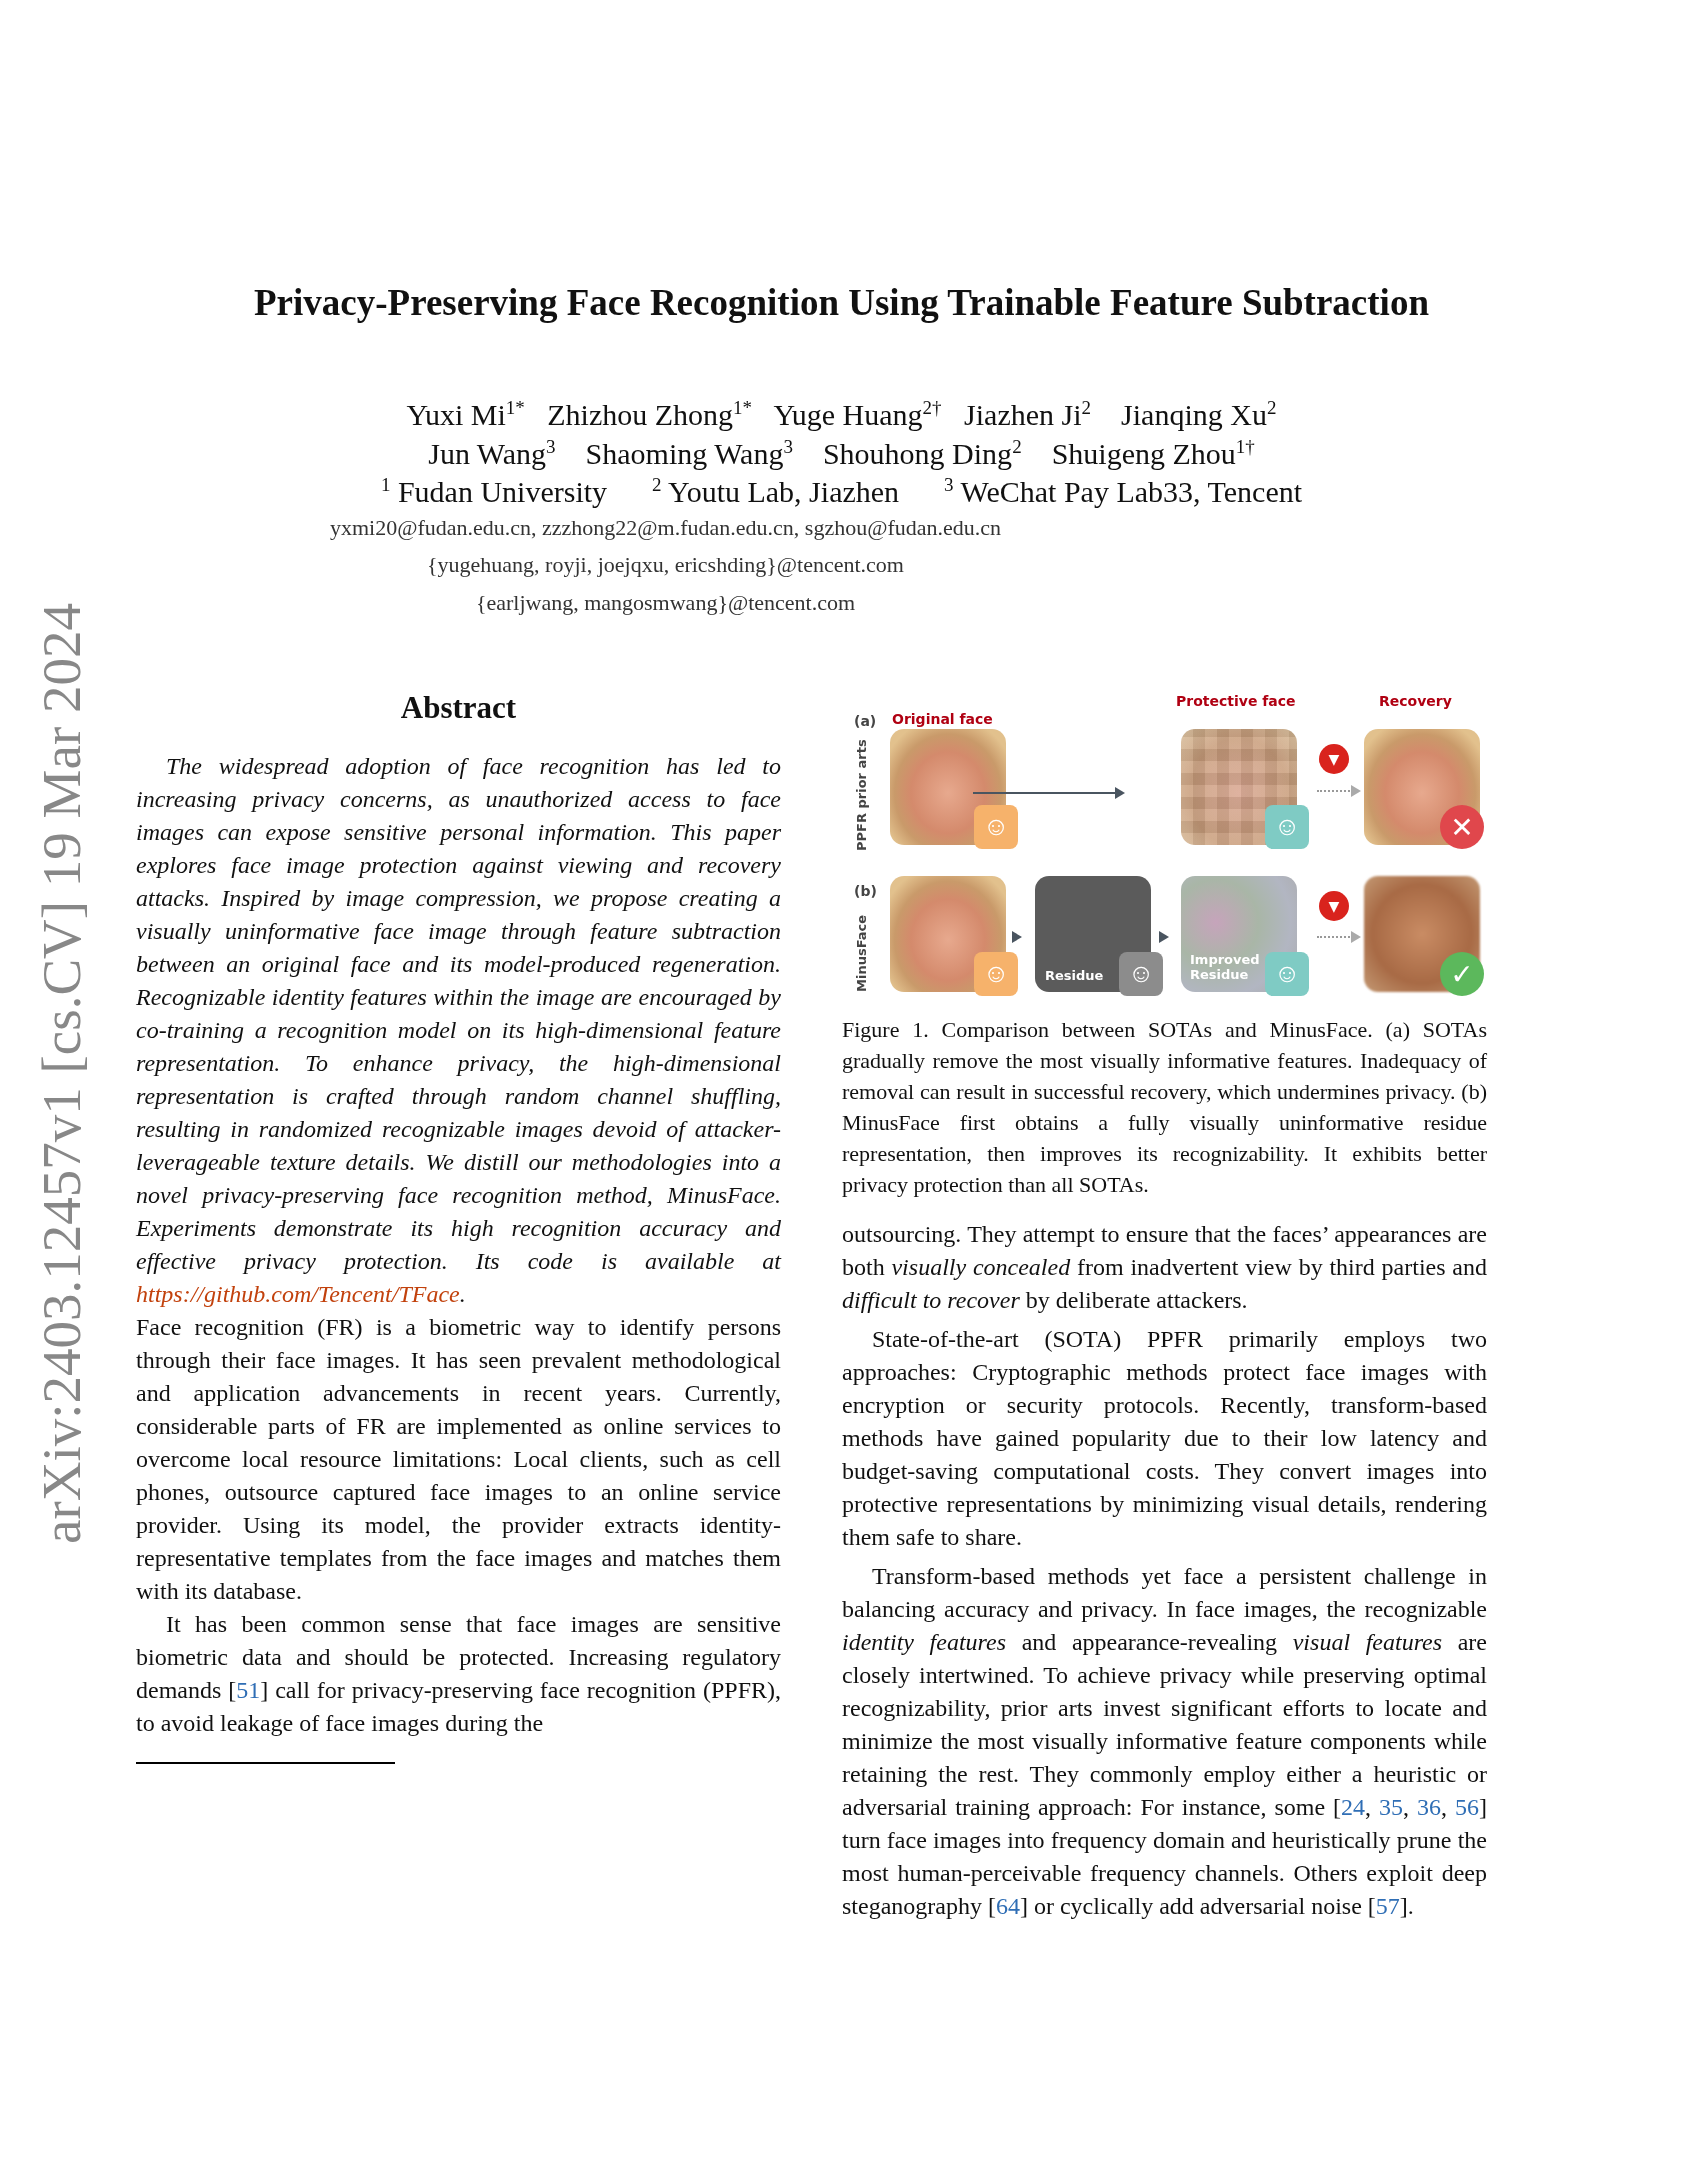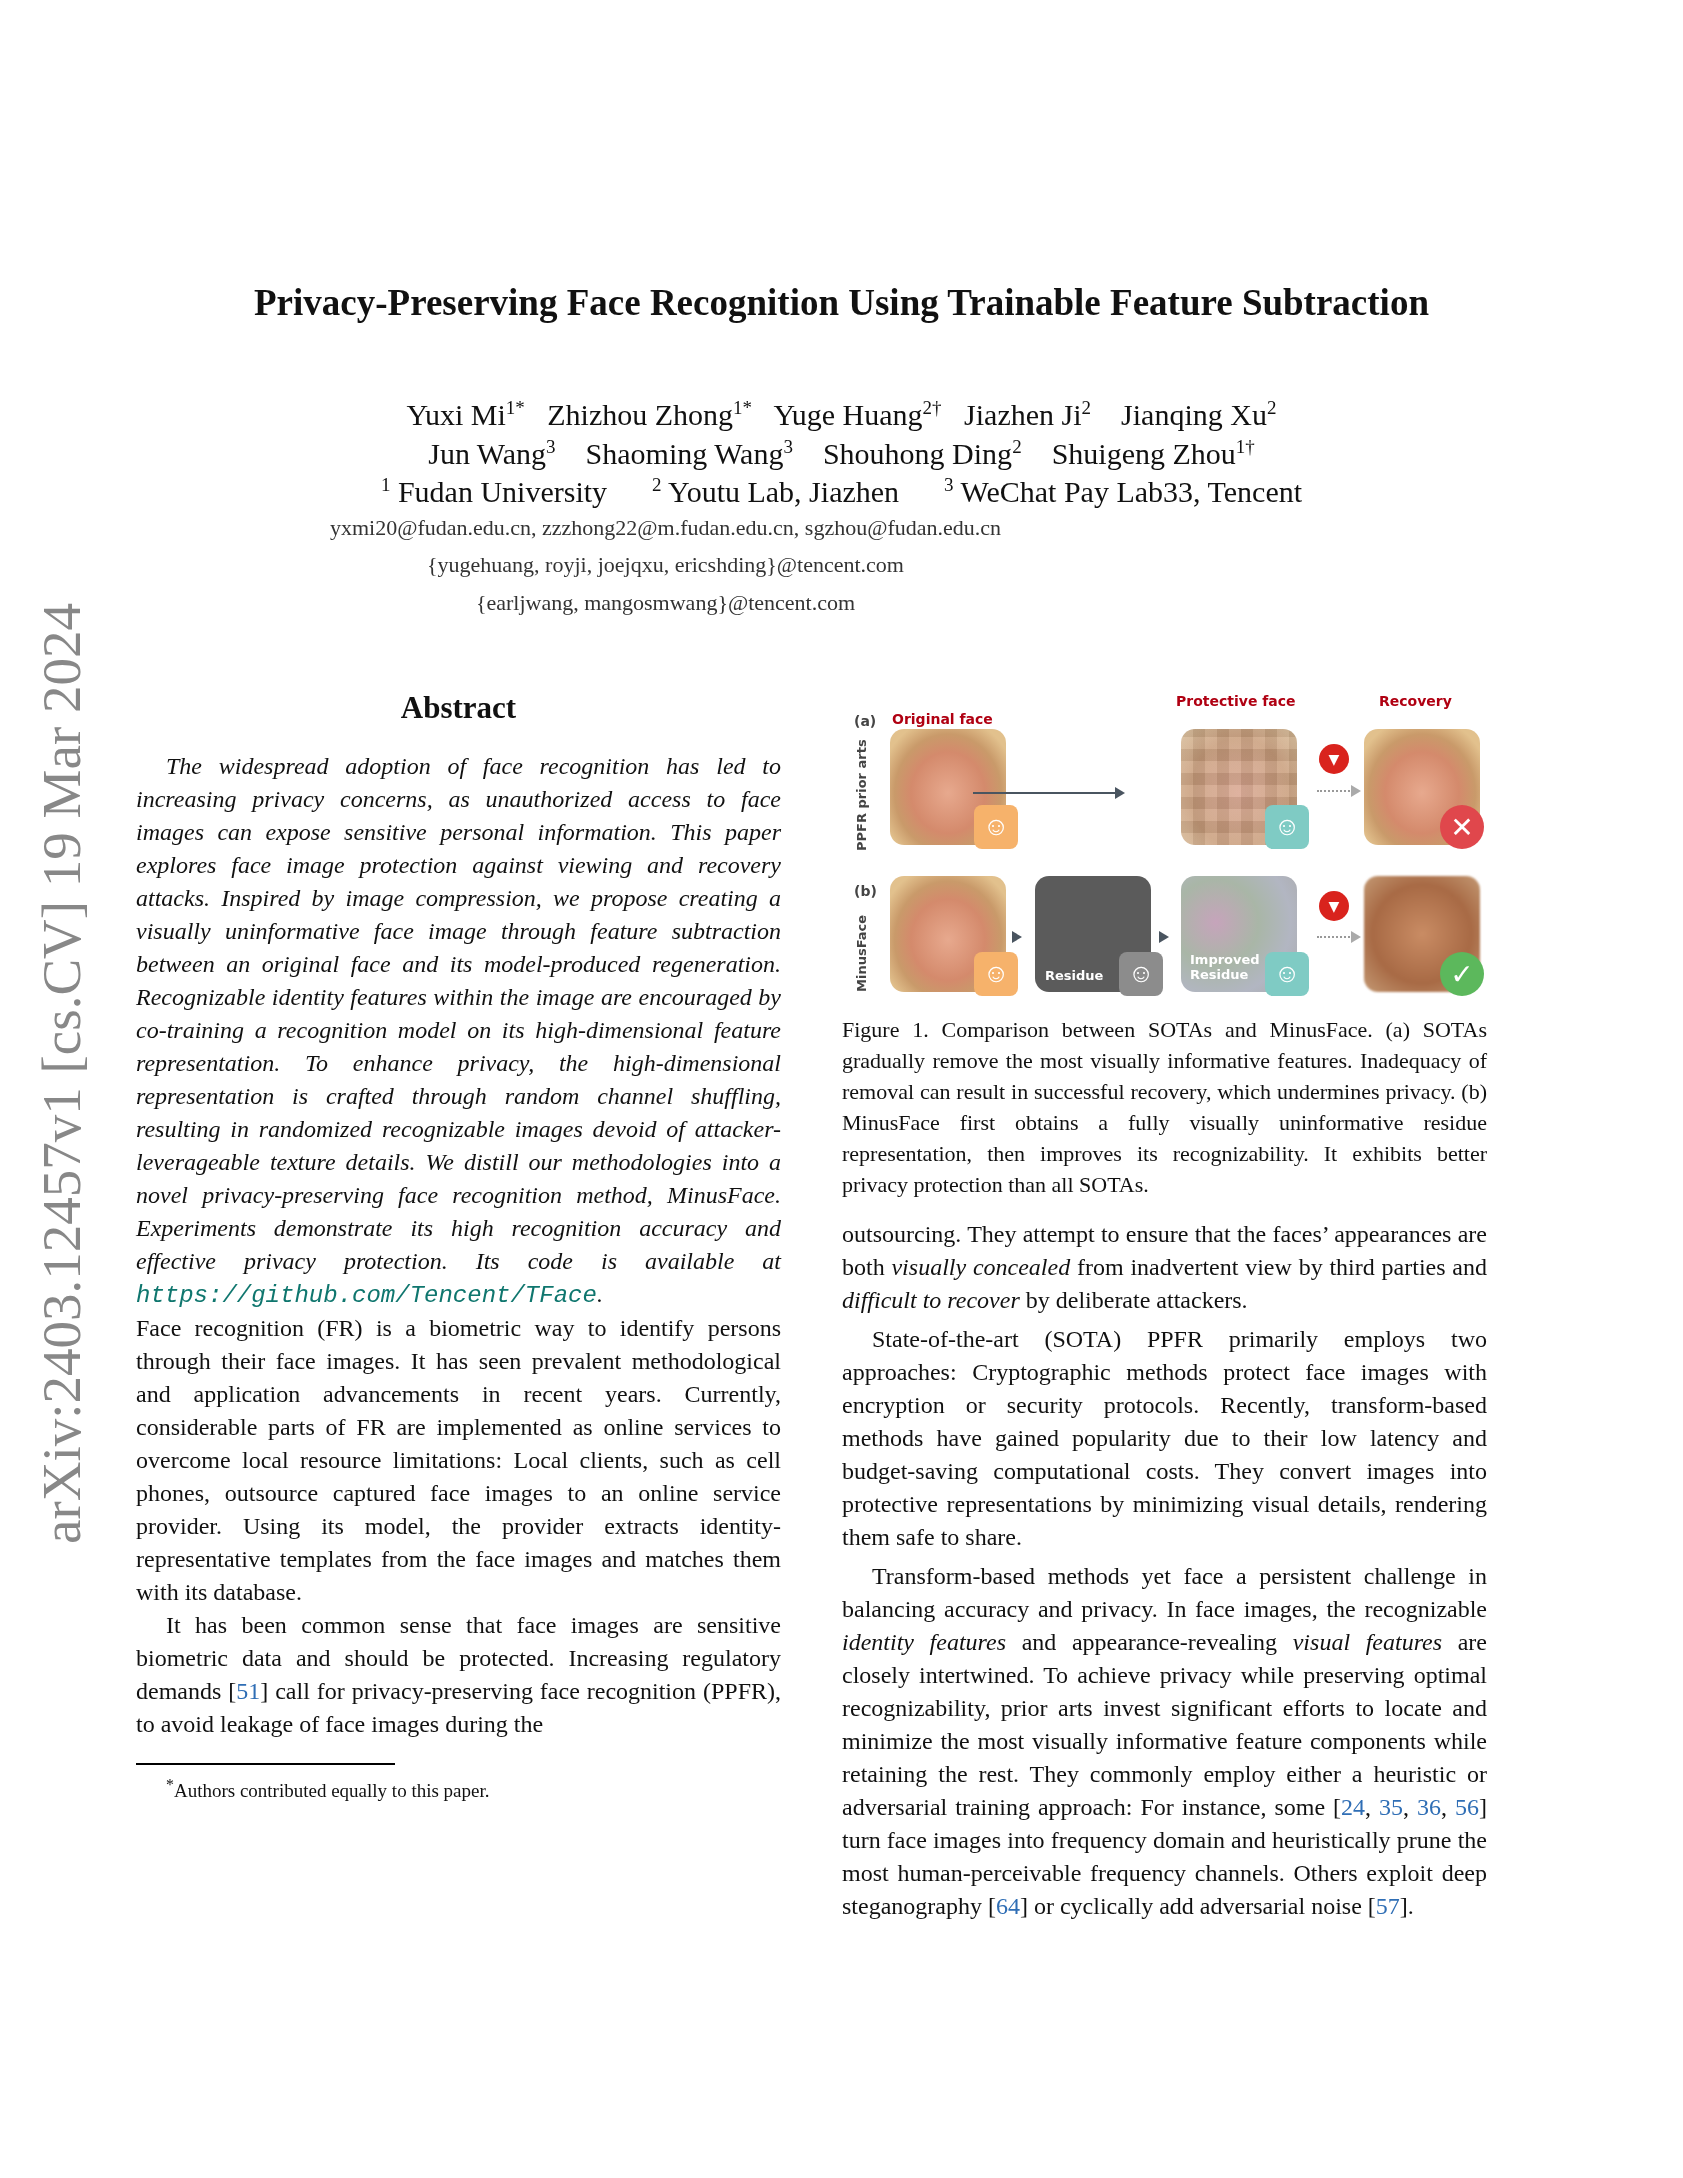--- a/index.html
+++ b/index.html
@@ -8,21 +8,21 @@
   .arxiv{position:absolute;left:30px;top:1544px;transform:rotate(-90deg);transform-origin:0 0;font-size:55px;color:#888;white-space:nowrap;font-family:"Liberation Serif",serif;}
   .title{left:0;width:1683px;top:281px;text-align:center;font-size:37px;font-weight:bold;}
   .authors{left:0;width:1683px;text-align:center;font-size:30px;line-height:39px;}
   .authors sup{font-size:19px;}
   .email{left:0;width:1331px;text-align:center;font-family:Liberation Serif, serif;font-size:22px;color:#333;}
   .col{position:absolute;font-size:24px;line-height:33px;text-align:justify;}
   .left{left:136px;width:645px;}
   .right{left:842px;width:645px;}
   .abstract-head{font-size:31px;font-weight:bold;text-align:center;margin:0 0 26px 0;}
   .abstract{font-style:italic;text-indent:30px;}
-  .link{color:#0f766e;font-family:Liberation Mono, monospace;font-style:italic;}
+  .link{color:#c2410c;font-family:Liberation Serif, serif;font-style:italic;}
   .sec{font-size:30px;font-weight:bold;margin:22px 0 18px 0;text-align:left;}
   p{margin:0;}
   .ind{text-indent:30px;}
   .cite{color:#2f6eb5;}
   .fnline{width:259px;border-top:2px solid #000;margin-top:22px;}
   .fn{font-size:19px;line-height:24px;padding-left:30px;}
   .figure{position:absolute;left:842px;top:693px;width:645px;height:307px;}
   .flabel{position:absolute;font-family:"DejaVu Sans",sans-serif;font-weight:bold;color:#b00012;font-size:14px;}
   .rowlabel{position:absolute;font-family:"DejaVu Sans",sans-serif;font-weight:bold;color:#444;font-size:13px;transform:rotate(-90deg);transform-origin:0 0;white-space:nowrap;}
   .tile{position:absolute;width:116px;height:116px;border-radius:14px;}
@@ -69,21 +69,20 @@
 <div class="abs email" style="top:515px;">yxmi20@fudan.edu.cn, zzzhong22@m.fudan.edu.cn, sgzhou@fudan.edu.cn</div>
 <div class="abs email" style="top:552px;">{yugehuang, royji, joejqxu, ericshding}@tencent.com</div>
 <div class="abs email" style="top:590px;">{earljwang, mangosmwang}@tencent.com</div>
 
 <div class="col left" style="top:691px;">
   <div class="abstract-head">Abstract</div>
   <p class="abstract"><span>The widespread adoption of face recognition has led to increasing privacy concerns, as unauthorized access to face images can expose sensitive personal information. This paper explores face image protection against viewing and recovery attacks. Inspired by image compression, we propose creating a visually uninformative face image through feature subtraction between an original face and its model-produced regeneration. Recognizable identity features within the image are encouraged by co-training a recognition model on its high-dimensional feature representation. To enhance privacy, the high-dimensional representation is crafted through random channel shuffling, resulting in randomized recognizable images devoid of attacker-leverageable texture details. We distill our methodologies into a novel privacy-preserving face recognition method, MinusFace. Experiments demonstrate its high recognition accuracy and effective privacy protection. Its code is available at </span><a class="link">https://github.com/Tencent/TFace</a><span>.</span></p>
   <p>Face recognition (FR) is a biometric way to identify persons through their face images. It has seen prevalent methodological and application advancements in recent years. Currently, considerable parts of FR are implemented as online services to overcome local resource limitations: Local clients, such as cell phones, outsource captured face images to an online service provider. Using its model, the provider extracts identity-representative templates from the face images and matches them with its database.</p>
   <p class="ind"><span>It has been common sense that face images are sensitive biometric data and should be protected. Increasing regulatory demands [</span><a class="cite">51</a><span>] call for privacy-preserving face recognition (PPFR), to avoid leakage of face images during the</span></p>
   <div class="fnline"></div>
-  <div class="fn" style="margin-top:8px;"><sup>*</sup><span>Authors contributed equally to this paper.</span></div>
 </div>
 
 <div class="figure">
   <div class="flabel" style="left:50px;top:18px;">Original face</div>
   <div class="flabel" style="left:334px;top:0;">Protective face</div>
   <div class="flabel" style="left:537px;top:0;">Recovery</div>
 
   <div class="flabel" style="left:12px;top:20px;color:#444;">(a)</div>
   <div class="rowlabel" style="left:12px;top:158px;">PPFR prior arts</div>
   <div class="flabel" style="left:12px;top:190px;color:#444;">(b)</div>

